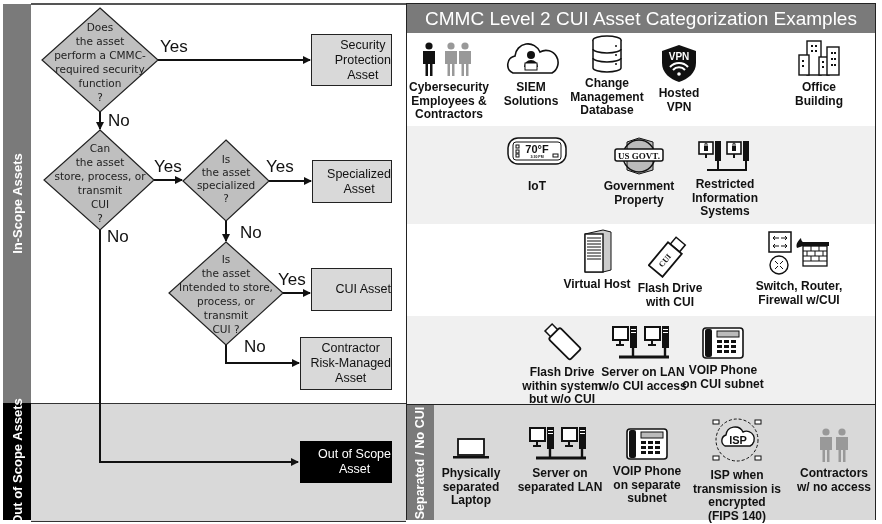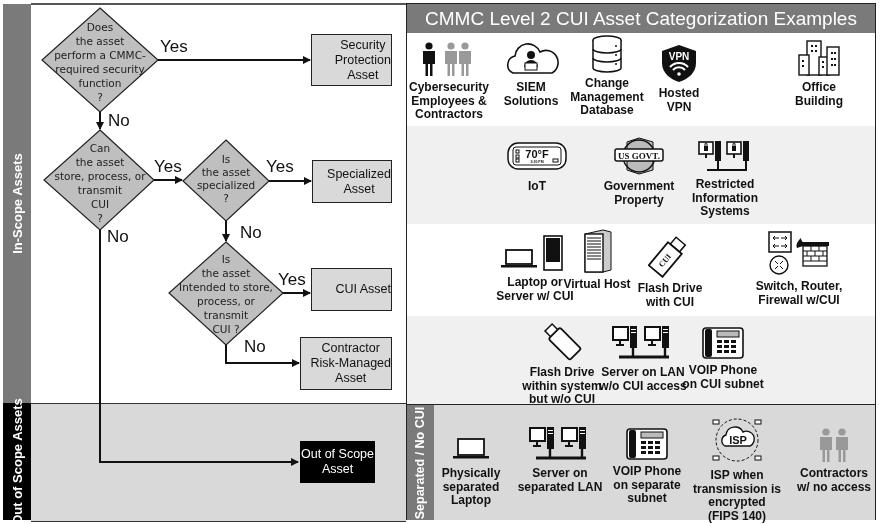--- a/index.html
+++ b/index.html
@@ -130,21 +130,21 @@
   <div class="box" style="left:311px;top:268px;width:81px;height:43px;">
     <div>CUI Asset</div>
   </div>
   <div class="box" style="left:300px;top:337px;width:92px;height:53px;">
     <div>
         <div>Contractor</div>
         <div>Risk-Managed</div>
         <div>Asset</div>
       </div>
   </div>
-  <div class="box black" style="left:300px;top:441px;width:75px;height:42px;">
+  <div class="box black" style="left:300px;top:441px;width:92px;height:42px;">
     <div>
         <div>Out of Scope</div>
         <div>Asset</div>
       </div>
   </div>
 </div>
 
 <div id="panel">
   <div id="panel-title">CMMC Level 2 CUI Asset Categorization Examples</div>
 
@@ -233,21 +233,21 @@
               <rect x="37" y="25" width="2" height="2"></rect>
             </g>
           </svg>
         </span>
         <span class="lbl">Office</span>
         <span class="lbl">Building</span>
       </div>
     </div>
   <div class="row gray" id="row2">
       <div class="item" style="left: 70px; width: 120px; top: 10px;">
-        <span class="ico" style="height: 40px; display: flex; justify-content: center; align-items: center;">
+        <span class="ico" style="height: 40px; display: flex; justify-content: center; align-items: flex-start;">
           <svg width="62" height="30">
             <rect x="2" y="2" width="58" height="26" rx="10" fill="#fff" stroke="#111" stroke-width="1.5"></rect>
             <rect x="7" y="6" width="48" height="18" rx="3" fill="#fff" stroke="#111"></rect>
             <rect x="10" y="9" width="3" height="3" fill="none" stroke="#111"></rect>
             <rect x="10" y="14" width="3" height="3" fill="none" stroke="#111"></rect>
             <rect x="10" y="19" width="3" height="3" fill="none" stroke="#111" transform="translate(0,-1)"></rect>
             <text x="31" y="17" font-family="Liberation Sans, sans-serif" font-size="11" fill="#111" text-anchor="middle" class="thermo-temp">70°F</text>
             <text x="31" y="22" font-family="Liberation Sans, sans-serif" font-size="3.5" fill="#111" text-anchor="middle" class="thermo-time">3:30 PM</text>
             <rect x="47" y="18" width="5" height="3" fill="none" stroke="#111"></rect>
           </svg>
@@ -283,32 +283,20 @@
             <line x1="49" y1="23" x2="49" y2="32" stroke="#111" stroke-width="2"></line>
             <line x1="10" y1="32" x2="50" y2="32" stroke="#111" stroke-width="2"></line>
           </svg>
         </span>
         <span class="lbl">Restricted</span>
         <span class="lbl">Information</span>
         <span class="lbl">Systems</span>
       </div>
     </div>
   <div class="row" id="row3">
-      <div class="item" style="left: 68px; width: 120px; top: 8px;">
-        <span class="ico" style="height: 40px; display: flex; justify-content: center; align-items: flex-end;">
-          <svg width="70" height="38">
-            <rect x="6" y="16" width="26" height="14" fill="#fff" stroke="#111" stroke-width="1.8"></rect>
-            <rect x="1" y="31" width="36" height="2.5" fill="#111"></rect>
-            <rect x="44" y="2" width="18" height="34" fill="#fff" stroke="#111" stroke-width="1.6"></rect>
-            <rect x="46" y="4" width="14" height="24" fill="#111"></rect>
-          </svg>
-        </span>
-        <span class="lbl">Laptop or</span>
-        <span class="lbl">Server w/ CUI</span>
-      </div>
       <div class="item" style="left: 130px; width: 120px; top: 2px;">
         <span class="ico" style="height: 48px; display: flex; justify-content: center; align-items: flex-end;">
           <svg width="32" height="46">
             <path d="M4,6 L22,2 L30,4 L30,42 L22,44 L4,44z" fill="#ccc" stroke="#111"></path>
             <rect x="4" y="6" width="18" height="38" fill="#fff" stroke="#111" stroke-width="1.4"></rect>
             <g stroke="#111">
               <line x1="6" y1="10" x2="20" y2="10"></line>
               <line x1="6" y1="13" x2="20" y2="13"></line>
               <line x1="6" y1="16" x2="20" y2="16"></line>
               <line x1="6" y1="19" x2="20" y2="19"></line>

